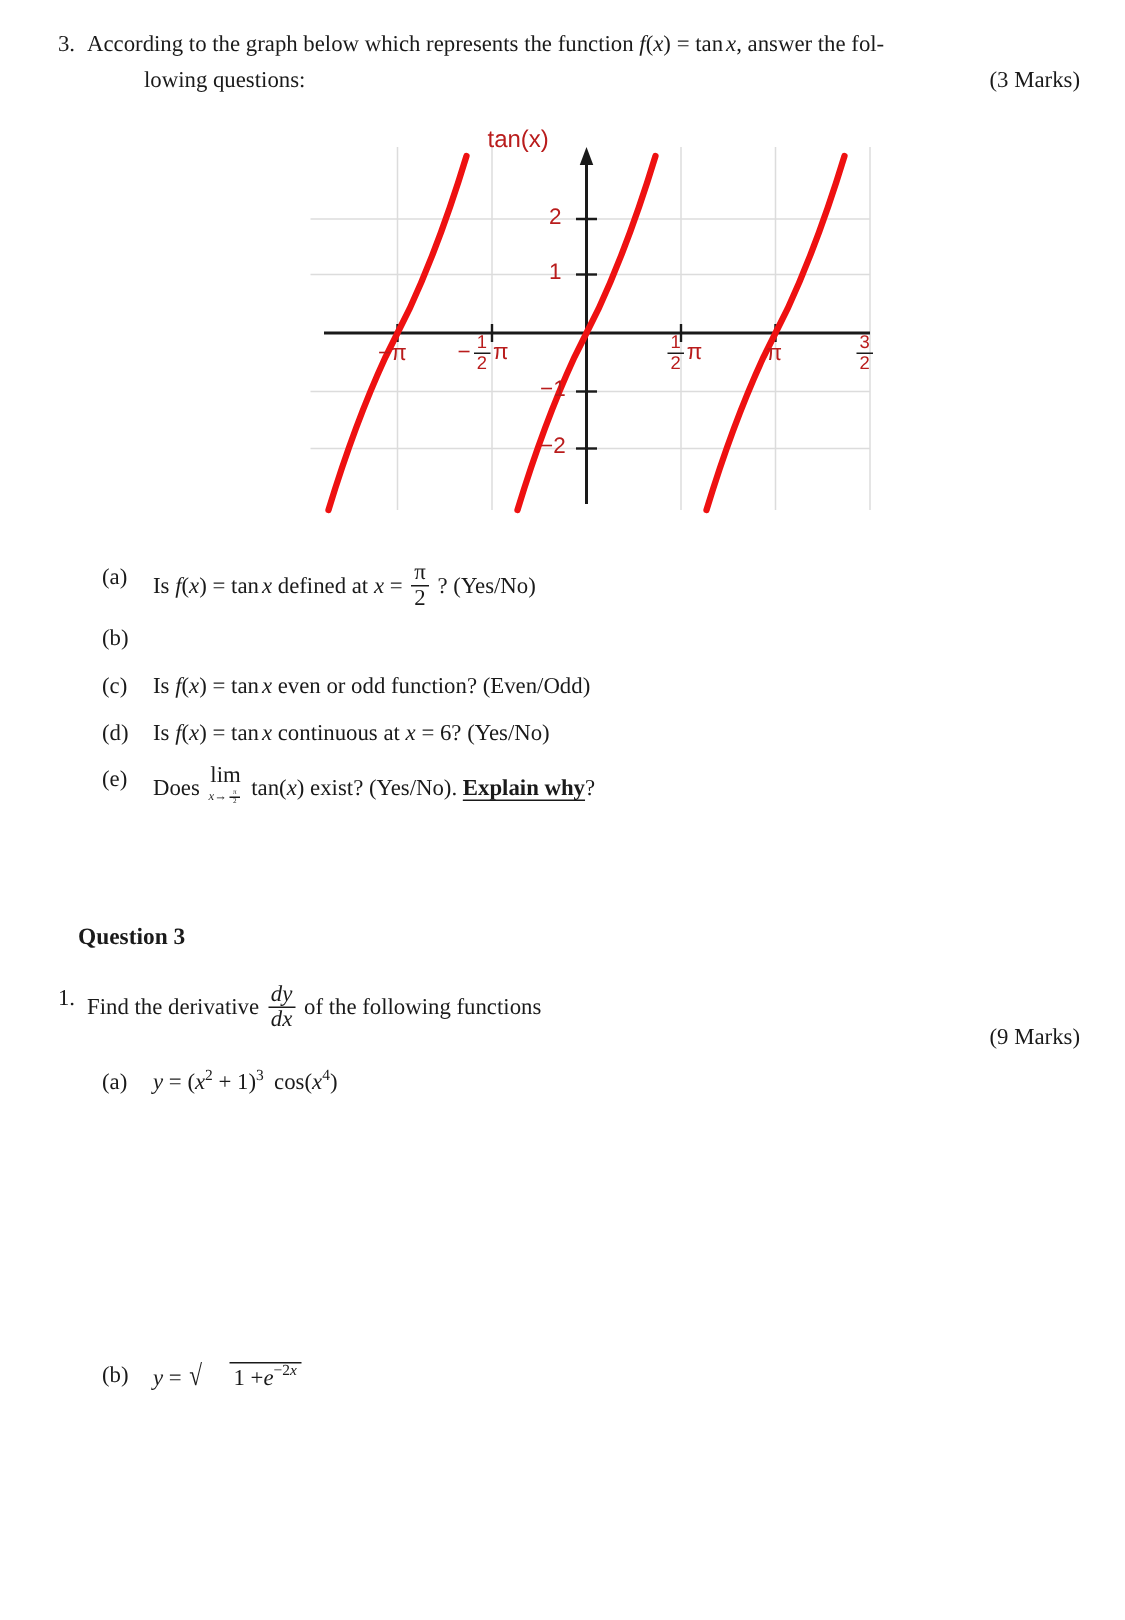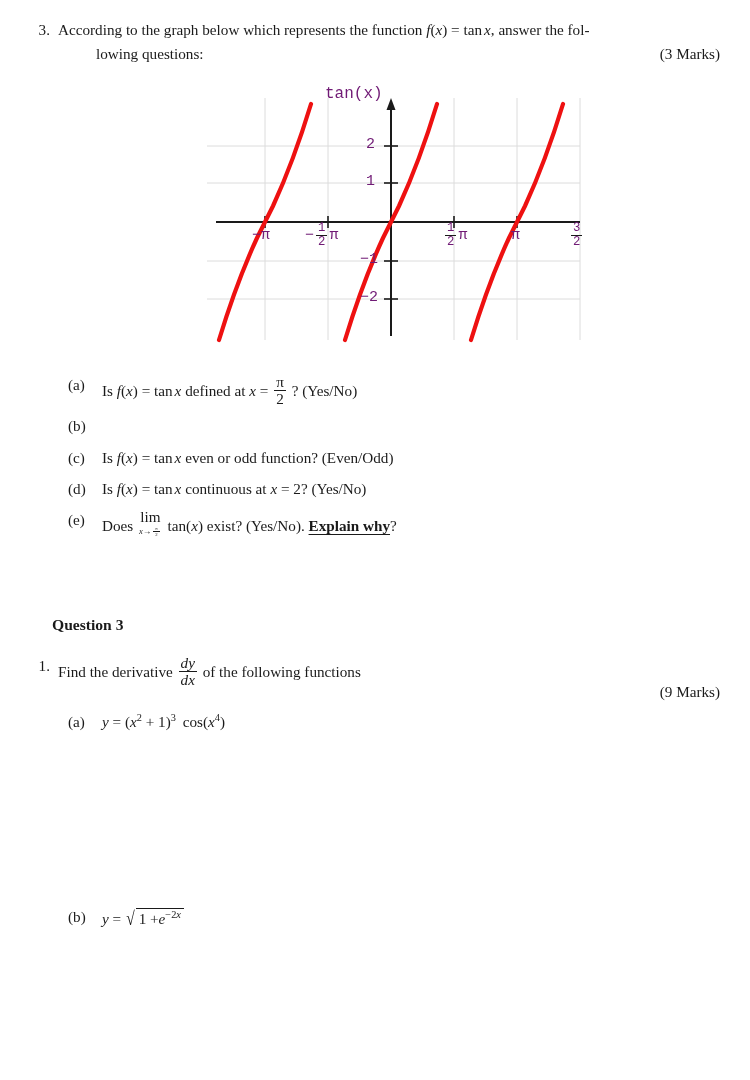--- a/index.html
+++ b/index.html
@@ -40,21 +40,21 @@
 
   .sqrt {
     display: inline-block;
     position: relative;
     padding-left: 0.08em;
   }
   .sqrt > .radicand {
     display: inline-block;
     border-top: 1px solid #1a1a1a;
     padding: 1px 3px 0 3px;
-    margin-left: 1px;
+    margin-left: 18px;
   }
   .radic {
     display: inline-block;
     transform: scaleY(1.25) translateY(-0.5px);
     font-size: 1.02em;
   }
 
   .limop {
     display: inline-block;
     text-align: center;
@@ -100,23 +100,23 @@
   #graph-figure {
     position: absolute;
     left: 195px;
     top: 88px;
     width: 390px;
     height: 262px;
   }
   #graph-figure svg { display: block; }
   .axis-label-text {
     position: absolute;
-    font-family: Liberation Mono, monospace;
+    font-family: Liberation Sans, sans-serif;
     font-size: 15px;
-    color: #701a75;
+    color: #b91c1c;
     white-space: nowrap;
   }
 
   
   #subquestions {
     position: absolute;
     left: 68px;
     top: 374px;
     width: 600px;
     font-size: 15.2px;
@@ -296,21 +296,21 @@
     <div class="sq-row">
       <span class="sq-mark">(d)</span>
       <span class="sq-text">
         <span>Is</span>
         <span class="mi">f</span><span>(</span><span class="mi">x</span><span>)</span>
         <span>=</span>
         <span class="op">tan</span><span class="mi" style="margin-left:2px">x</span>
         <span>continuous at</span>
         <span class="mi">x</span>
         <span>=</span>
-        <span>2?  (Yes/No)</span>
+        <span>6?  (Yes/No)</span>
       </span>
     </div>
 
     <div class="sq-row">
       <span class="sq-mark">(e)</span>
       <span class="sq-text">
         <span>Does</span>
         <span class="limop">
           <span class="lim-main">lim</span>
           <span class="lim-sub"><span class="mi">x→</span><span class="frac tiny"><span class="num">π</span><span class="den">2</span></span></span>

